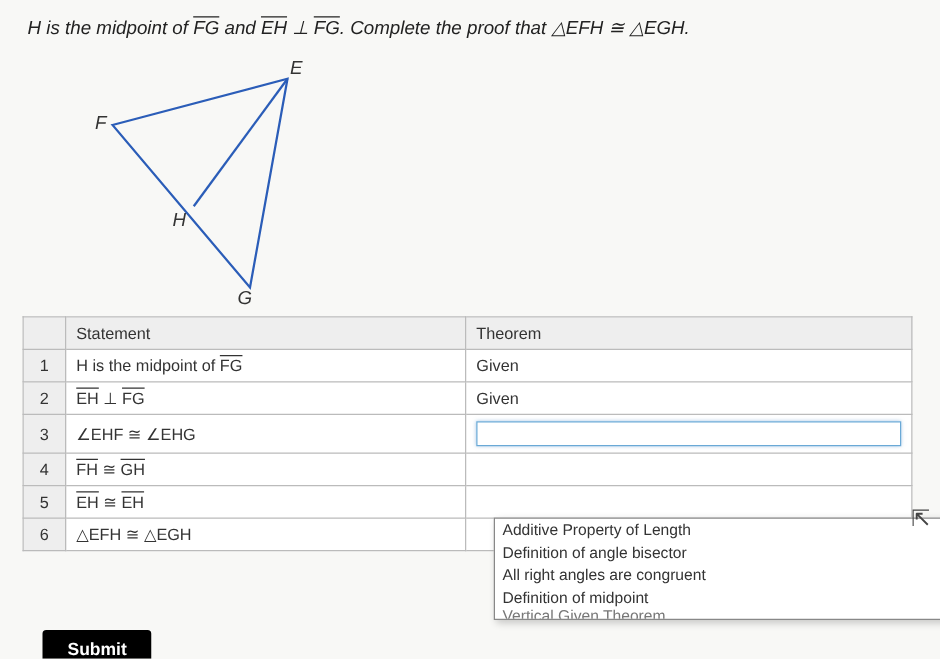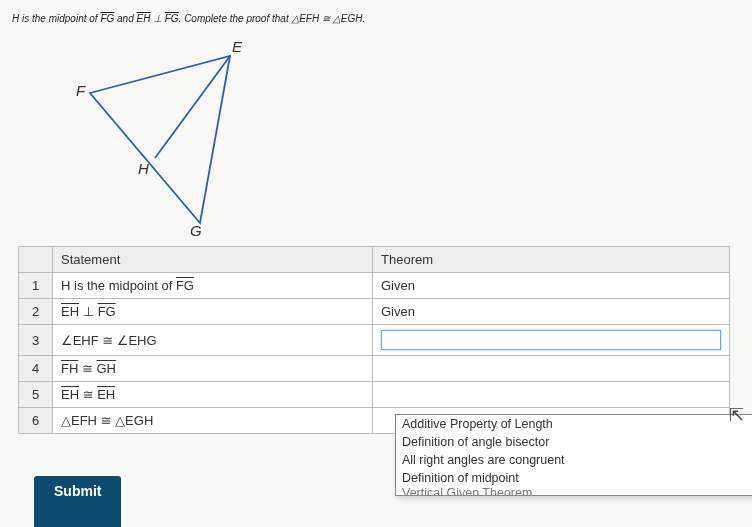--- a/index.html
+++ b/index.html
@@ -6,22 +6,22 @@
   body {
     font-family: Arial, Helvetica, sans-serif;
     background: #f8f8f6;
     width: 752px;
     height: 527px;
     overflow: hidden;
     position: relative;
     color: #333;
   }
   .prompt {
-    padding: 12px 18px 6px 12px;
-    font-size: 10px;
+    padding: 12px 18px 6px 22px;
+    font-size: 15px;
     font-style: italic;
     color: #222;
     line-height: 1.4;
   }
   .overline { text-decoration: overline; font-style: italic; }
   .figure {
     margin: 6px 0 8px 60px;
     position: relative;
     width: 220px;
     height: 200px;
@@ -80,24 +80,24 @@
     padding: 2px 6px;
     color: #777;
     height: 8px;
     overflow: hidden;
     line-height: 8px;
   }
   .submit-btn {
     position: absolute;
     left: 34px;
     bottom: 0;
-    background: #0c4a6e;
+    background: #000000;
     color: #fff;
     border: none;
-    padding: 7px 20px 28px 20px;
+    padding: 7px 20px 0 20px;
     font-size: 14px;
     font-weight: bold;
     border-radius: 3px 3px 0 0;
     cursor: pointer;
   }
   .cursor-icon {
     position: absolute;
     right: 8px;
     top: 404px;
     font-size: 18px;

